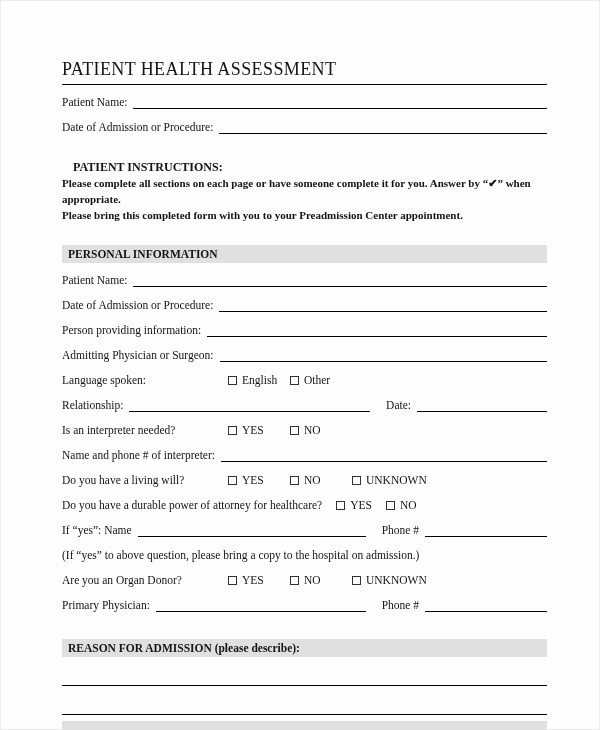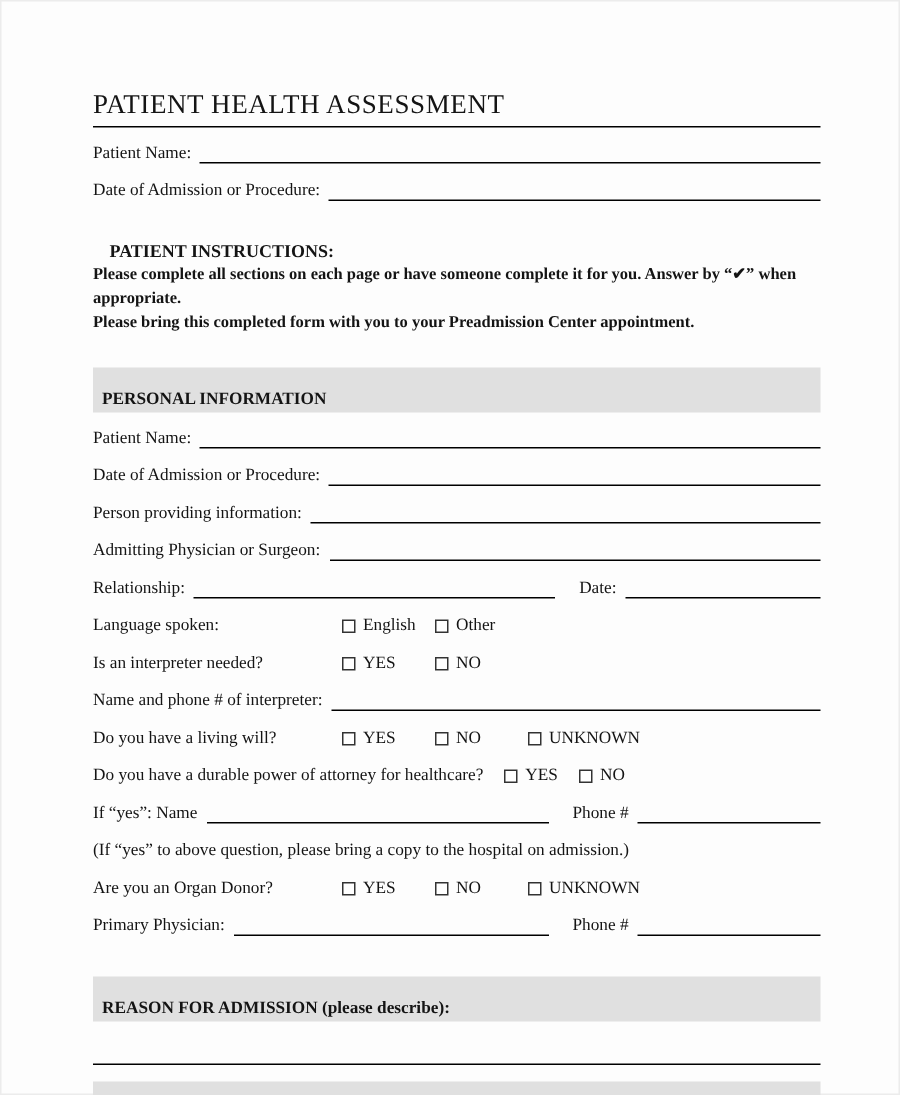--- a/index.html
+++ b/index.html
@@ -66,21 +66,21 @@
   .instr-line {
     font-size:11px;
     font-weight:700;
     line-height:16px;
   }
   .section-bar {
     margin-top:22px;
     background:#e0e0e0;
     font-size:11.5px;
     font-weight:700;
-    padding:14px 6px 2px 6px;
+    padding:2px 6px 2px 6px;
     line-height:14px;
   }
   .section-bar.reason-bar { margin-top:24px; }
   .opts {
     display:flex;
     align-items:flex-end;
     flex:1 1 auto;
   }
   .opt {
     display:inline-flex;
@@ -153,41 +153,41 @@
     <span class="lbl">Person providing information:</span>
     <span class="wline"></span>
   </div>
 
   <div class="row">
     <span class="lbl">Admitting Physician or Surgeon:</span>
     <span class="wline"></span>
   </div>
 
   <div class="row">
+    <span class="lbl lbl-fixed">Language spoken:</span>
+    <span class="opts">
+      <span class="opt">
+        <span class="cb"></span>
+        <span>English</span>
+      </span>
+      <span class="opt wide">
+        <span class="cb"></span>
+        <span>Other</span>
+      </span>
+    </span>
+  </div>
+
+  <div class="row">
     <span class="lbl">Relationship:</span>
     <span class="wline"></span>
     <span class="lbl2">Date:</span>
     <span class="sline date"></span>
   </div>
 
   <div class="row">
-    <span class="lbl lbl-fixed">Language spoken:</span>
-    <span class="opts">
-      <span class="opt">
-        <span class="cb"></span>
-        <span>English</span>
-      </span>
-      <span class="opt wide">
-        <span class="cb"></span>
-        <span>Other</span>
-      </span>
-    </span>
-  </div>
-
-  <div class="row">
     <span class="lbl lbl-fixed">Is an interpreter needed?</span>
     <span class="opts">
       <span class="opt">
         <span class="cb"></span>
         <span>YES</span>
       </span>
       <span class="opt wide">
         <span class="cb"></span>
         <span>NO</span>
       </span>

